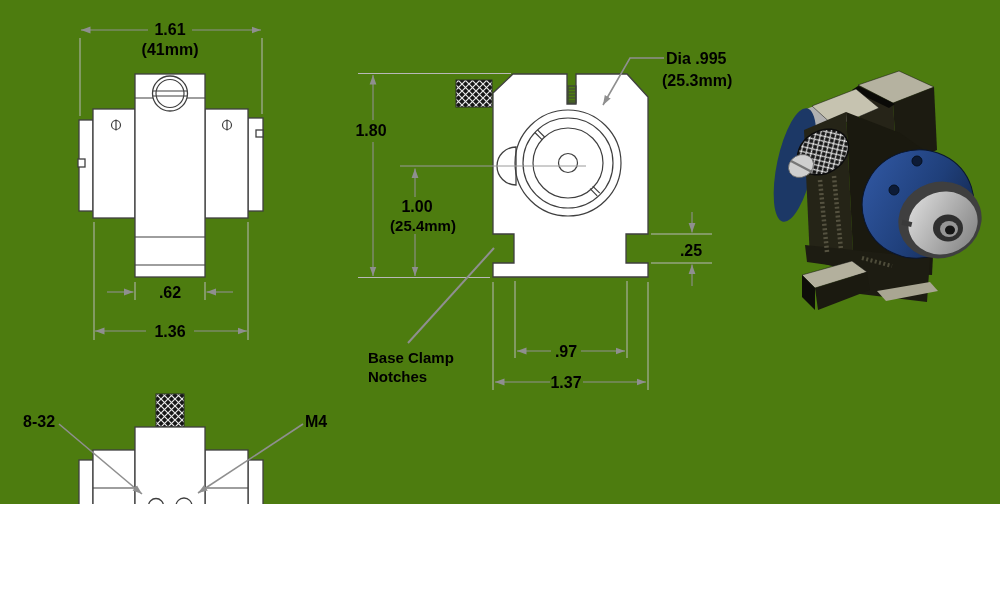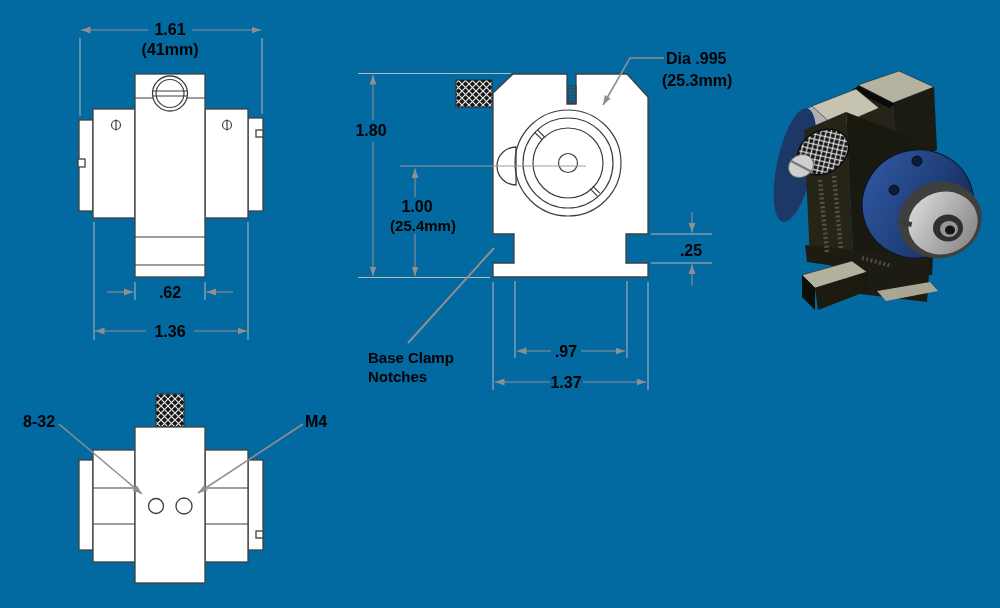--- a/index.html
+++ b/index.html
@@ -1,16 +1,16 @@
 <!DOCTYPE html>
 <html><head>
 <meta charset="utf-8">
 <style>
   html,body{margin:0;padding:0;background:#fff;}
-  #canvas{position:relative;width:1000px;height:608px;background:#0369a1;overflow:hidden;
+  #canvas{position:relative;width:1000px;height:504px;background:#4d7c0f;overflow:hidden;
           font-family:"Liberation Sans",sans-serif;}
   svg{position:absolute;left:0;top:0;}
   text{font-family:"Liberation Sans",sans-serif;font-weight:700;fill:#000;}
   .dimtxt{font-size:16px;}
   .dimtxt-sm{font-size:15px;}
   .part{stroke:#3f3f3f;stroke-width:1.3;fill:#ffffff;}
   .partln{stroke:#3f3f3f;stroke-width:1.2;fill:none;}
   .ext{stroke:#b8b8b8;stroke-width:1;fill:none;}
   .dim{stroke:#8f8f8f;stroke-width:1.1;fill:none;}
   .leader{stroke:#8f8f8f;stroke-width:1.6;fill:none;}

